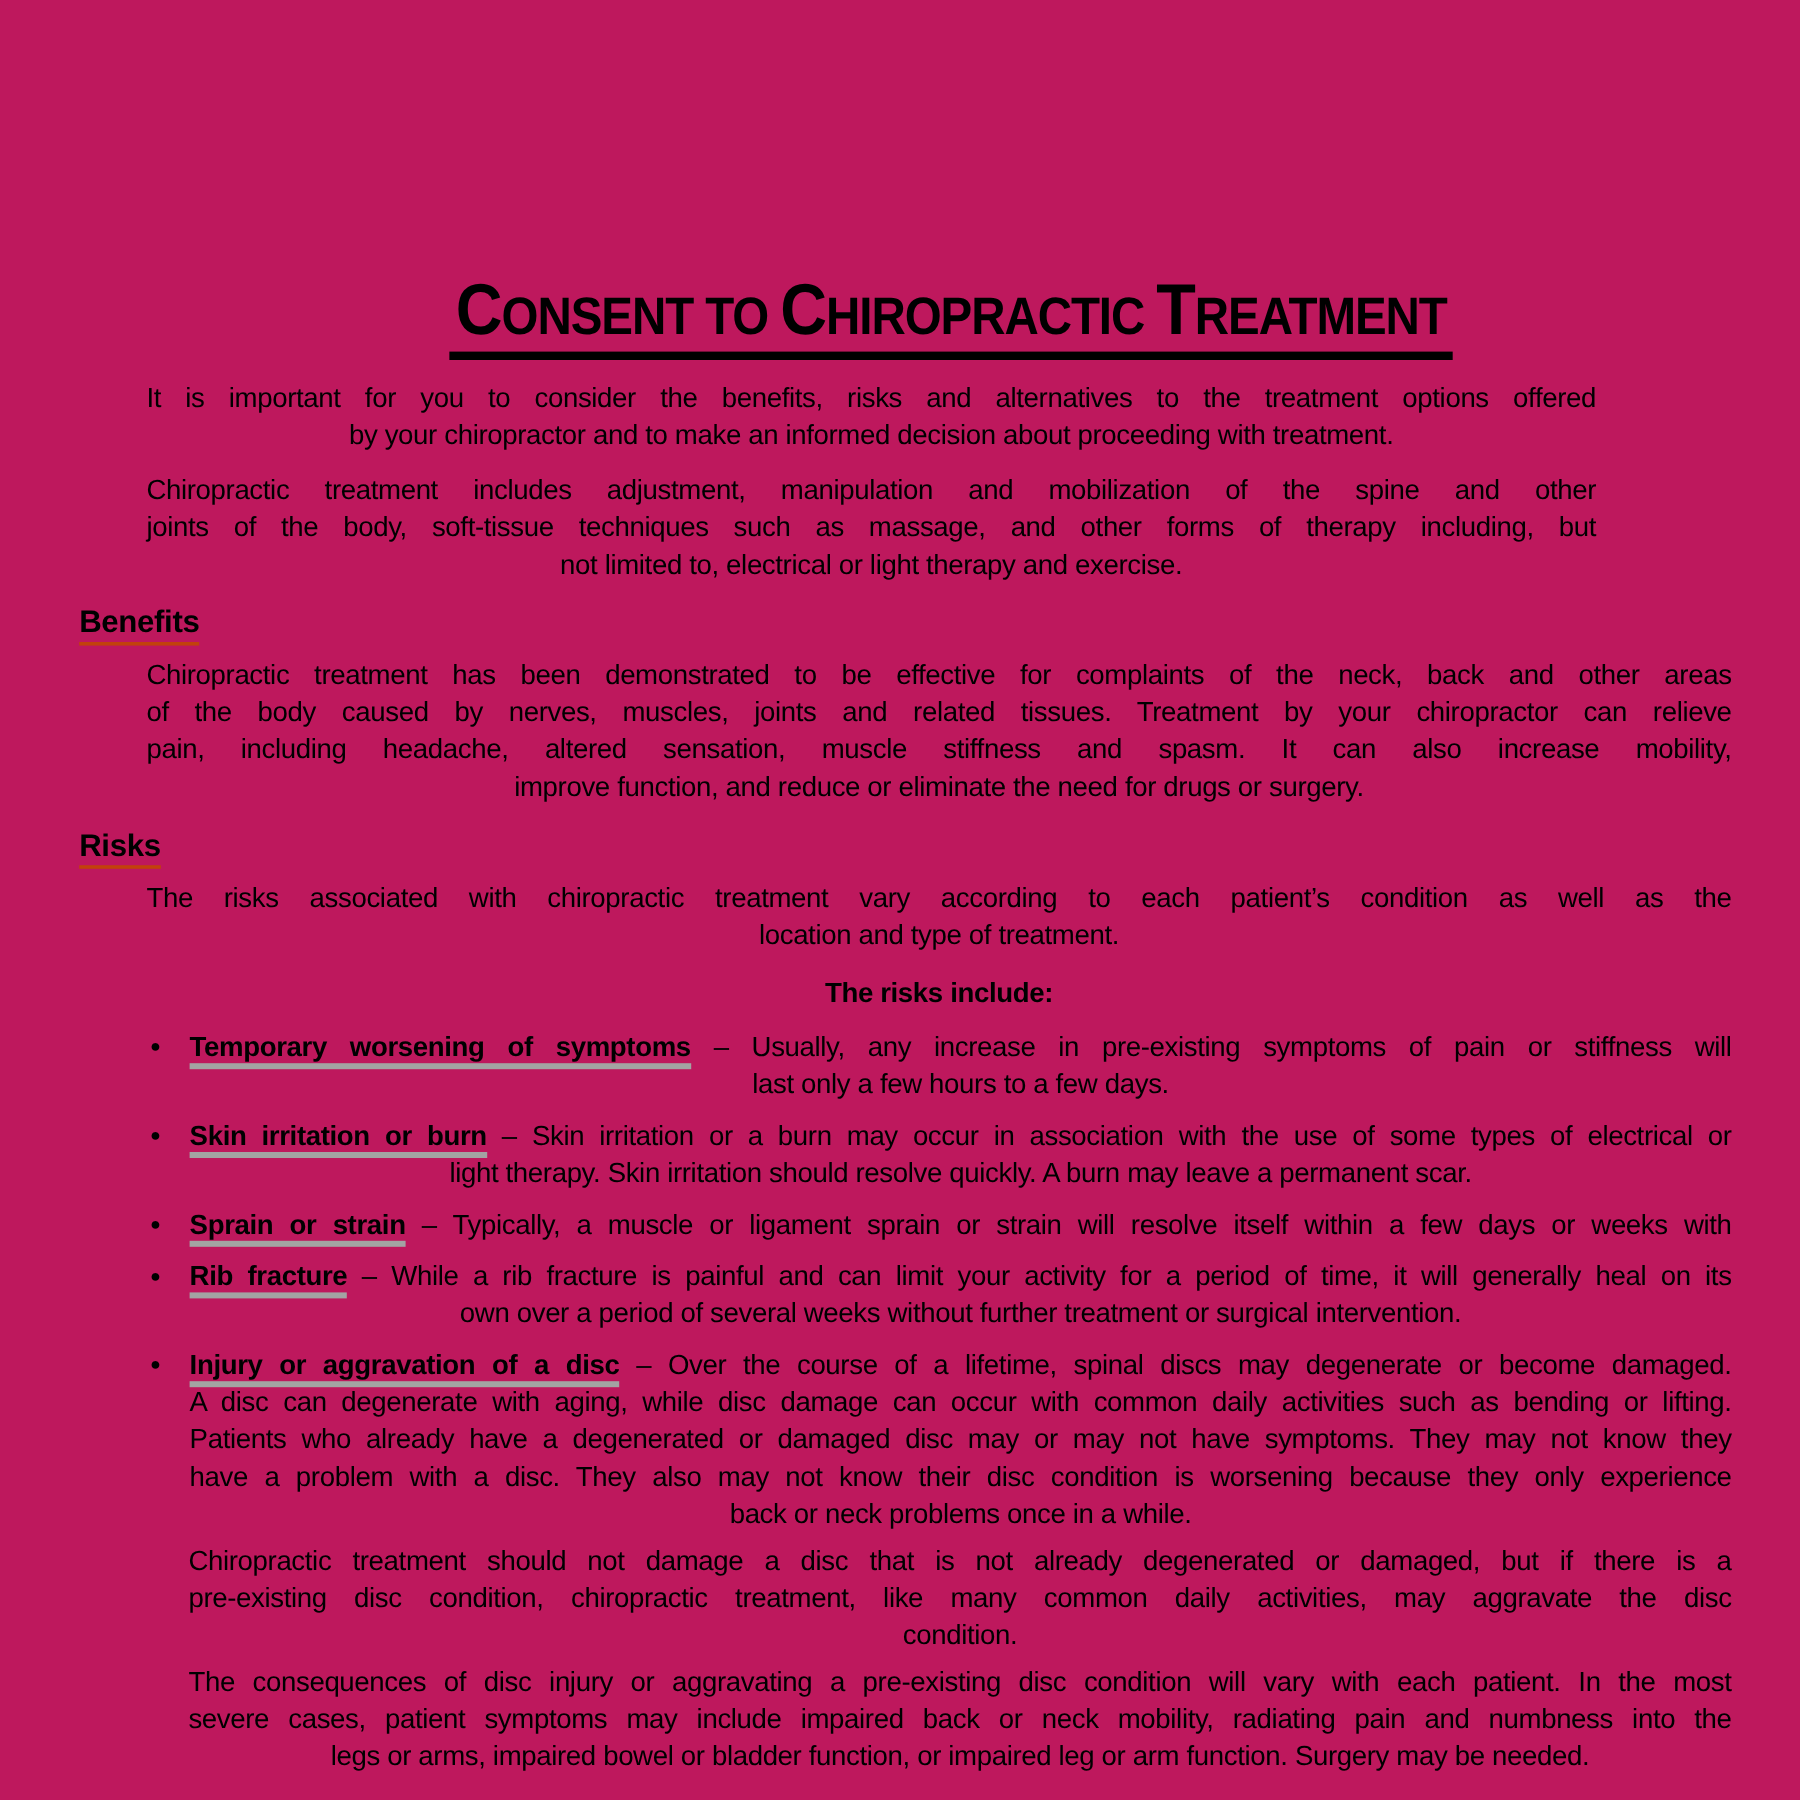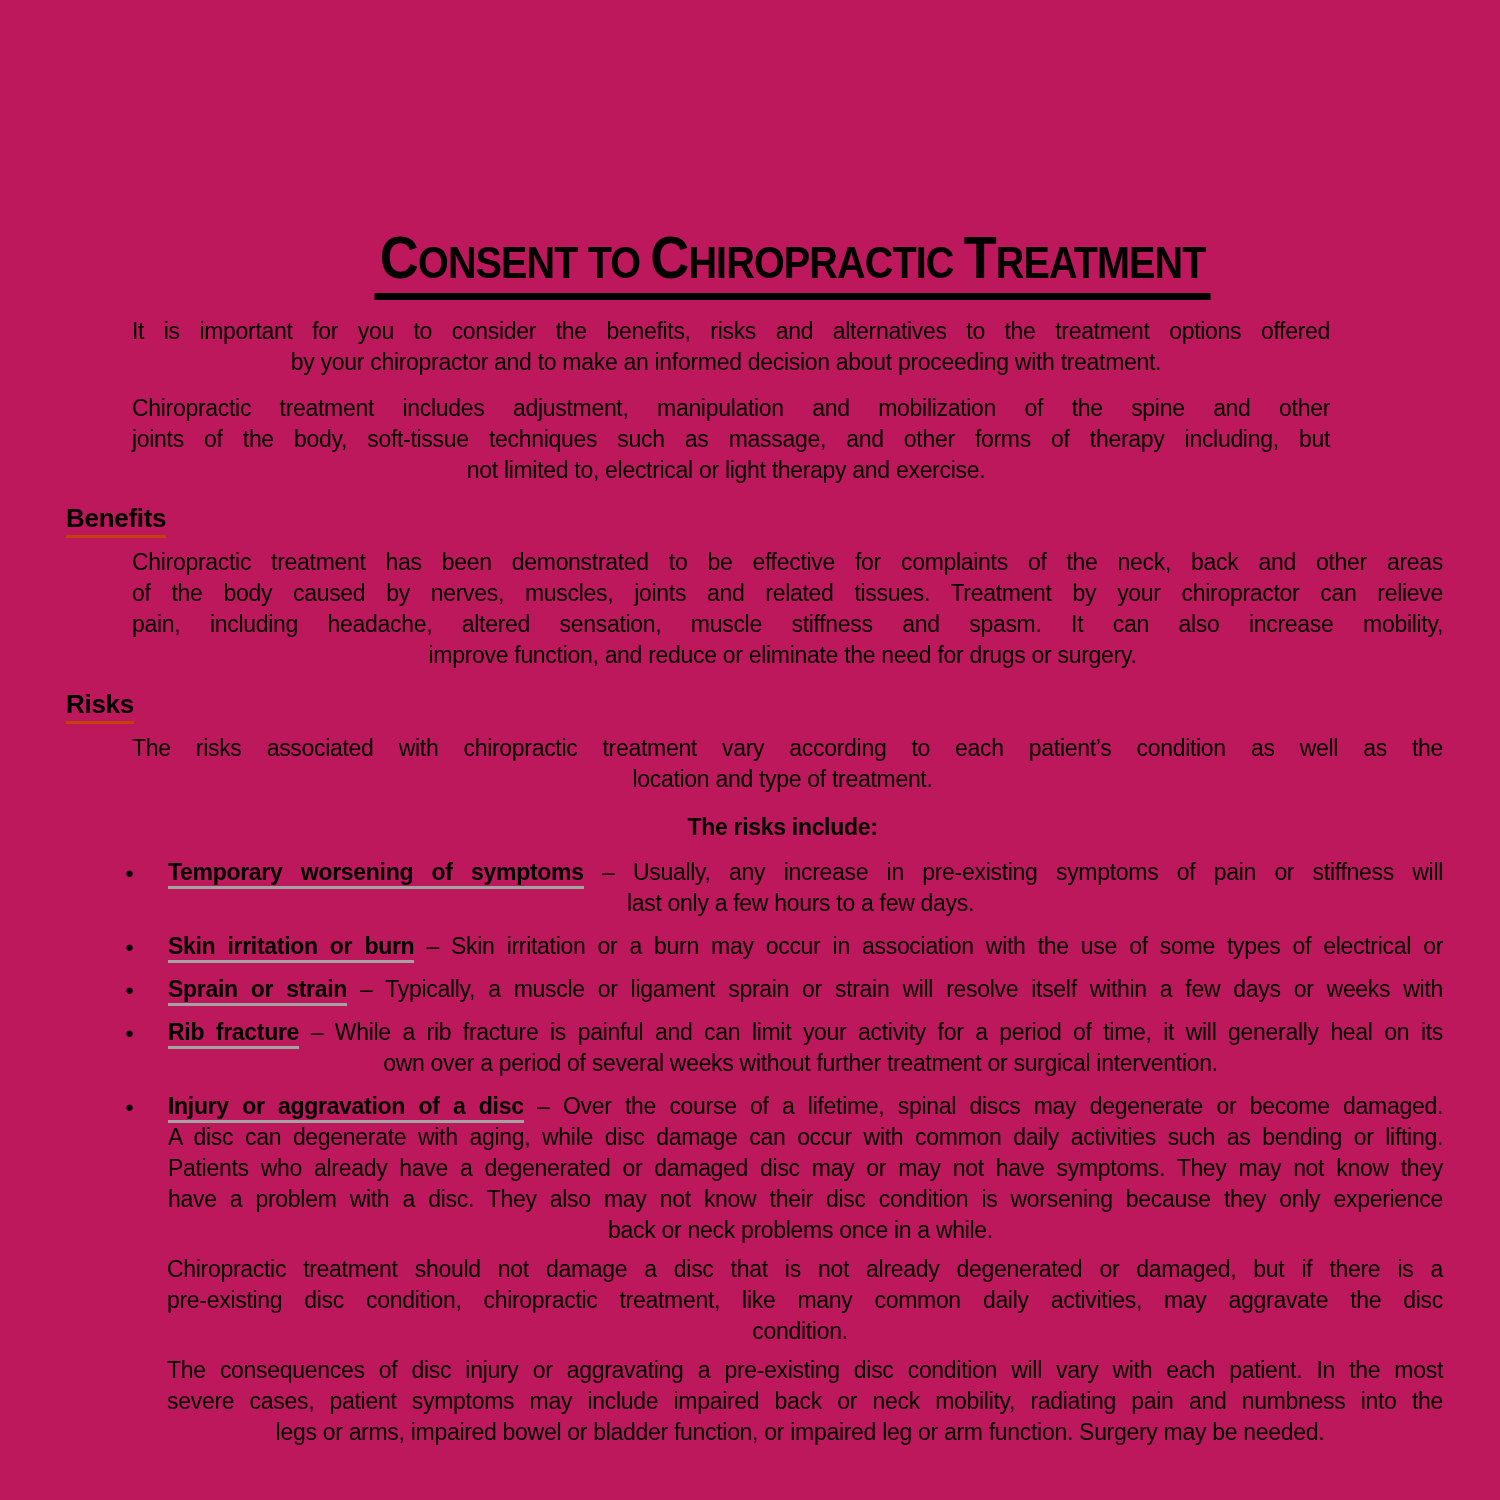--- a/index.html
+++ b/index.html
@@ -18,21 +18,21 @@
     padding:0 6px 5px 6px;font-weight:bold;white-space:nowrap;
     letter-spacing:-1px;transform:scaleX(0.9);transform-origin:center;
     line-height:1;
   }
   .tbig{font-size:60px;}
   .tsmall{font-size:44px;}
 
   
   .p{font-size:23px;line-height:31px;letter-spacing:-0.3px;}
   .line{text-align:center;white-space:normal;}
-  .line.j{text-align:justify;text-align-last:justify;-moz-text-align-last:justify;text-justify:inter-word;margin-left:10px;}
+  .line.j{text-align:justify;text-align-last:justify;-moz-text-align-last:justify;text-justify:inter-word;}
 
   .indent-narrow{margin-left:122px;width:1208px;}
   .indent-wide{margin-left:122px;width:1321px;}
   .indent-hang{margin-left:157px;width:1286px;}
 
   .mt-p1{margin-top:16px;}
   .mt-p2{margin-top:15px;}
   .mt-hb{margin-top:15px;}
   .mt-pb{margin-top:12px;}
   .mt-hr{margin-top:16px;}
@@ -40,21 +40,21 @@
   .mt-inc{margin-top:17px;font-weight:bold;}
   .mt-f{margin-top:8px;}
 
   .h2{margin-left:66px;font-size:26px;font-weight:bold;line-height:34px;letter-spacing:-0.3px;}
   .h2 .hu{border-bottom:3px solid #c2410c;padding-bottom:2px;}
 
   .bullet{display:flex;margin-left:125px;width:1318px;margin-top:12px;}
   .bullet.first{margin-top:14px;}
   .dot{flex:0 0 33px;width:33px;font-size:15px;line-height:31px;}
   .btxt{flex:1 1 auto;min-width:0;}
-  .bt{font-weight:bold;border-bottom:3px solid #a3a3a3;padding-bottom:1px;}
+  .bt{font-weight:bold;border-bottom:5px solid #a3a3a3;padding-bottom:1px;}
 </style>
 </head>
 <body>
 
 <div class="page">
 
   <div class="title-wrap">
     <span class="title-inner" id="doc-title"><span class="tbig">C</span><span class="tsmall">ONSENT</span><span class="tsmall">&nbsp;</span><span class="tsmall">TO</span><span class="tsmall">&nbsp;</span><span class="tbig">C</span><span class="tsmall">HIROPRACTIC</span><span class="tsmall">&nbsp;</span><span class="tbig">T</span><span class="tsmall">REATMENT</span></span>
   </div>
 
@@ -98,20 +98,21 @@
         <span class="dot">●</span>
         <div class="btxt">
           <div class="line j"><span class="bt">Temporary worsening of symptoms</span> – Usually, any increase in pre-existing symptoms of pain or stiffness will</div>
           <div class="line">last only a few hours to a few days.</div>
         </div>
       </div>
       <div class="bullet p">
         <span class="dot">●</span>
         <div class="btxt">
           <div class="line j"><span class="bt">Skin irritation or burn</span> – Skin irritation or a burn may occur in association with the use of some types of electrical or</div>
+          <div class="line">light therapy.  Skin irritation should resolve quickly.  A burn may leave a permanent scar.</div>
         </div>
       </div>
       <div class="bullet p">
         <span class="dot">●</span>
         <div class="btxt">
           <div class="line j"><span class="bt">Sprain or strain</span> – Typically, a muscle or ligament sprain or strain will resolve itself within a few days or weeks with</div>
         </div>
       </div>
       <div class="bullet p">
         <span class="dot">●</span>

